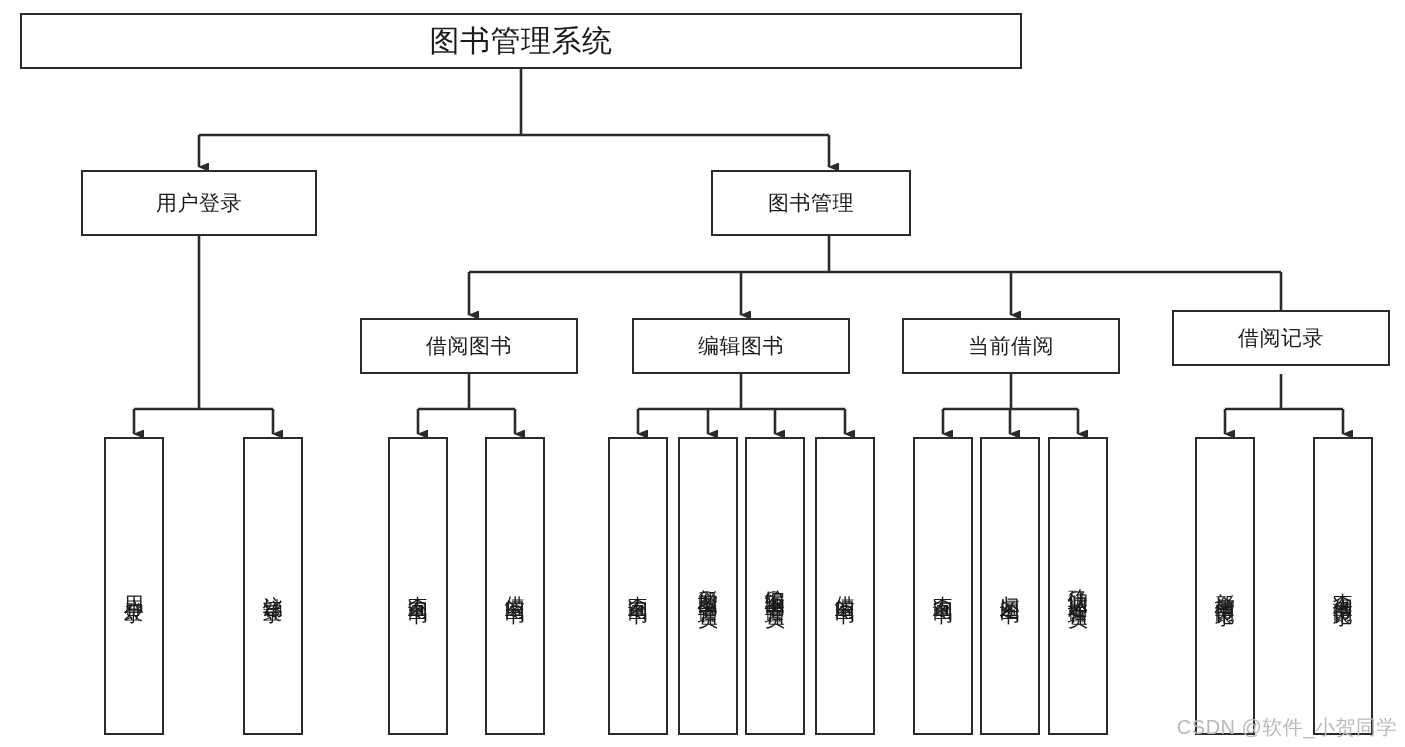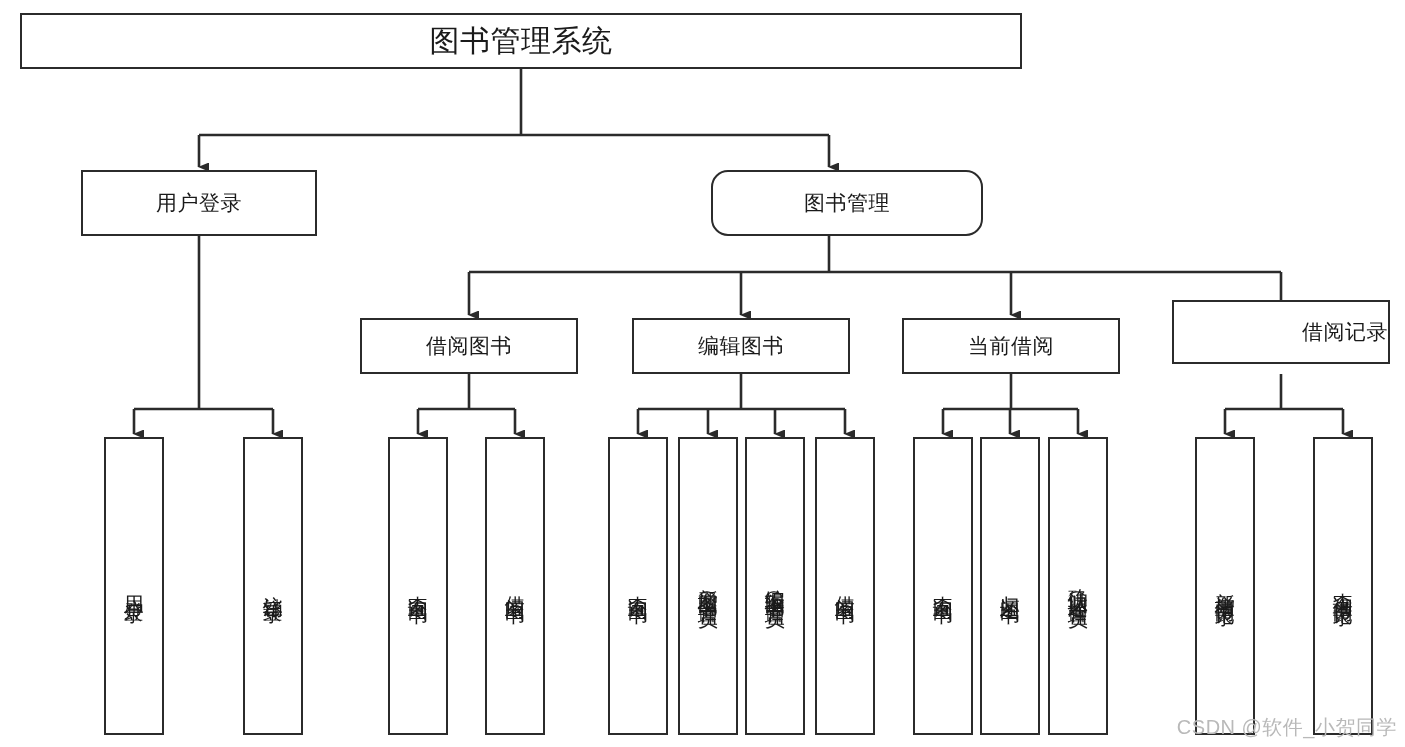--- a/index.html
+++ b/index.html
@@ -114,33 +114,33 @@
       </g>
   </svg>
 
   <div id="nodes-layer">
       <div class="node-box root" style="left: 20px; top: 13px; width: 1002px; height: 56px;">
         <span class="node-label">图书管理系统</span>
       </div>
       <div class="node-box" style="left: 81px; top: 170px; width: 236px; height: 66px;">
         <span class="node-label">用户登录</span>
       </div>
-      <div class="node-box" style="left: 711px; top: 170px; width: 272px; height: 66px; border-radius: 17px;">
+      <div class="node-box" style="left: 711px; top: 170px; width: 200px; height: 66px;">
         <span class="node-label">图书管理</span>
       </div>
       <div class="node-box" style="left: 360px; top: 318px; width: 218px; height: 56px;">
         <span class="node-label">借阅图书</span>
       </div>
       <div class="node-box" style="left: 632px; top: 318px; width: 218px; height: 56px;">
         <span class="node-label">编辑图书</span>
       </div>
       <div class="node-box" style="left: 902px; top: 318px; width: 218px; height: 56px;">
         <span class="node-label">当前借阅</span>
       </div>
-      <div class="node-box" style="left: 1172px; top: 300px; width: 218px; height: 64px; justify-content: flex-end;">
+      <div class="node-box" style="left: 1172px; top: 310px; width: 218px; height: 56px;">
         <span class="node-label">借阅记录</span>
       </div>
       <div class="node-box vertical" style="left: 104px; top: 437px; width: 60px; height: 298px;">
         <span class="node-label">用户登录</span>
       </div>
       <div class="node-box vertical" style="left: 243px; top: 437px; width: 60px; height: 298px;">
         <span class="node-label">注销登录</span>
       </div>
       <div class="node-box vertical" style="left: 388px; top: 437px; width: 60px; height: 298px;">
         <span class="node-label">查询图书</span>

